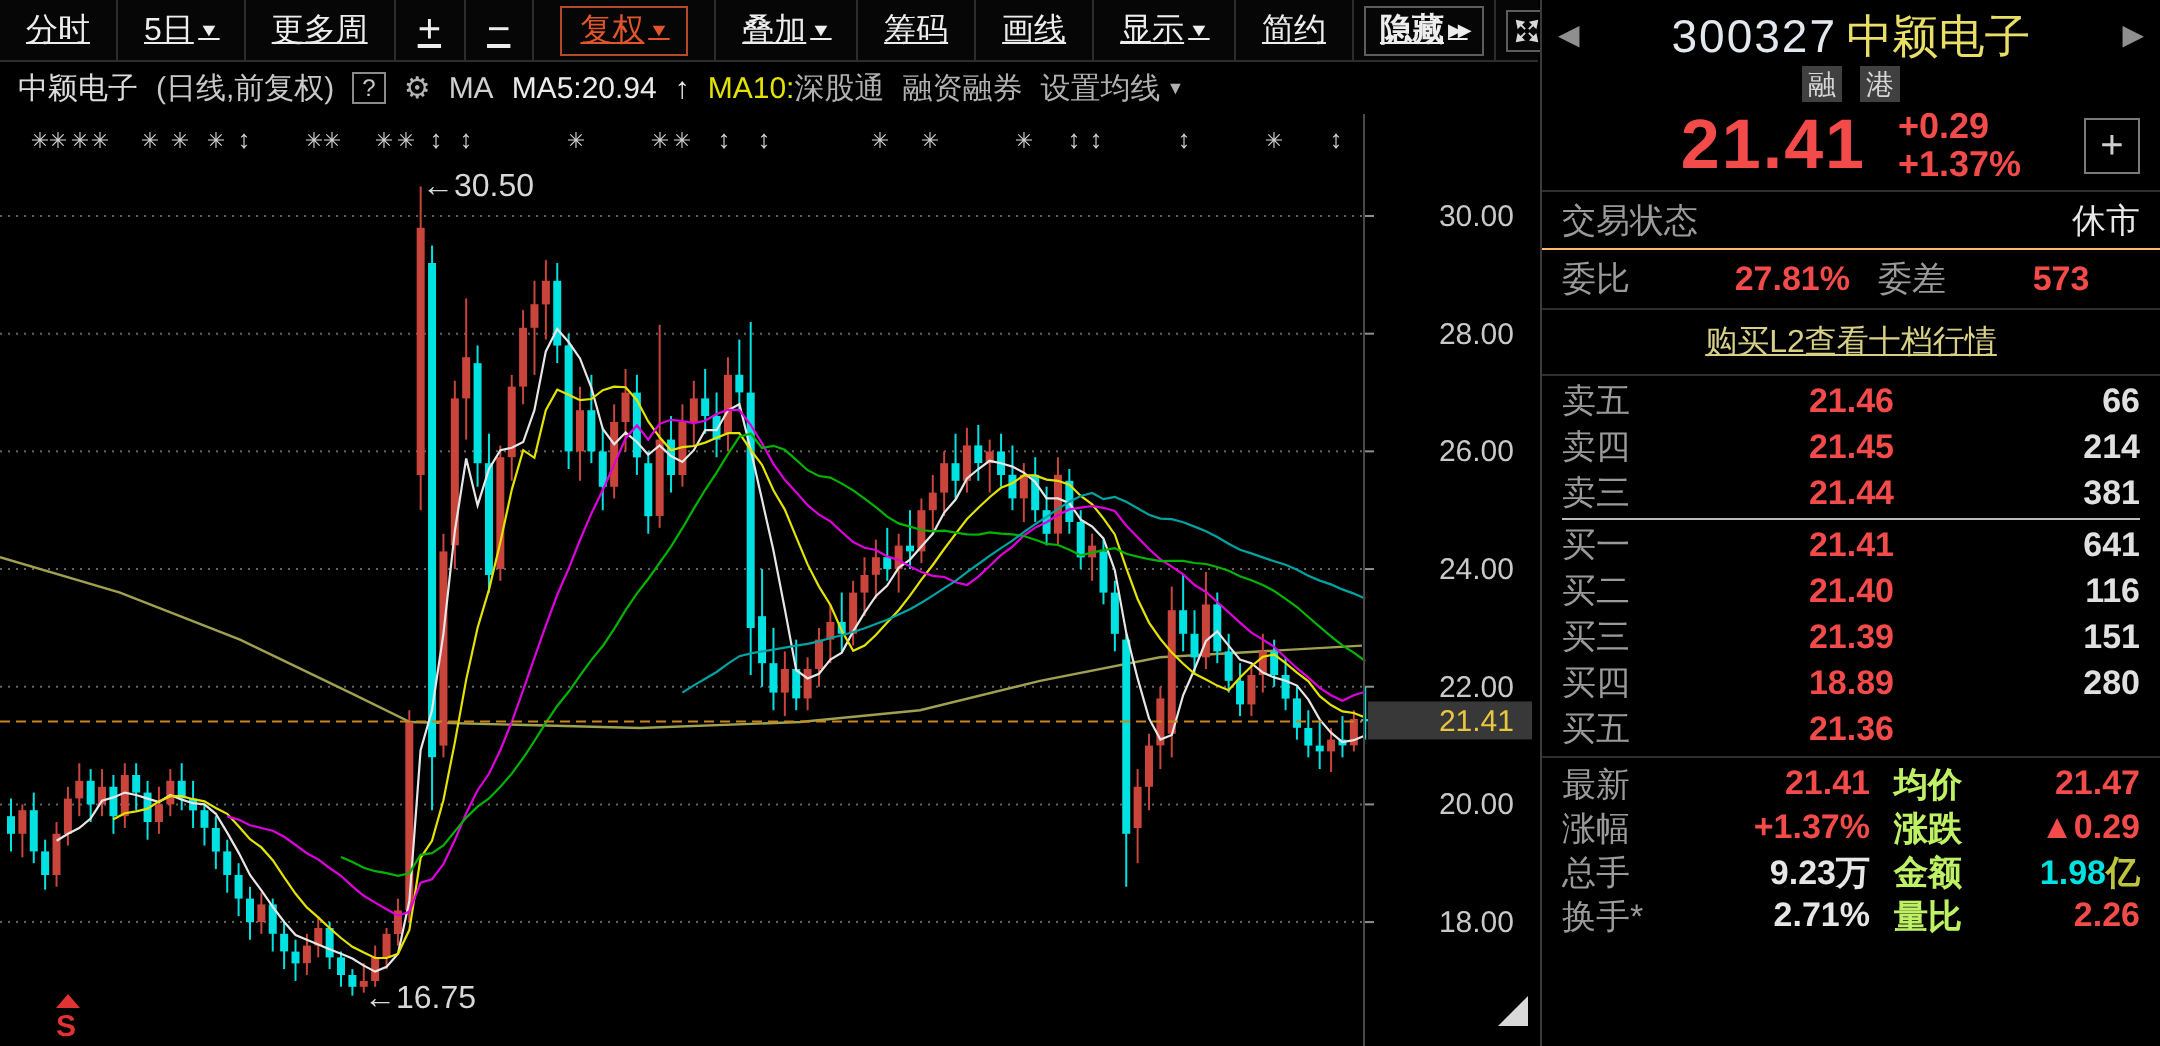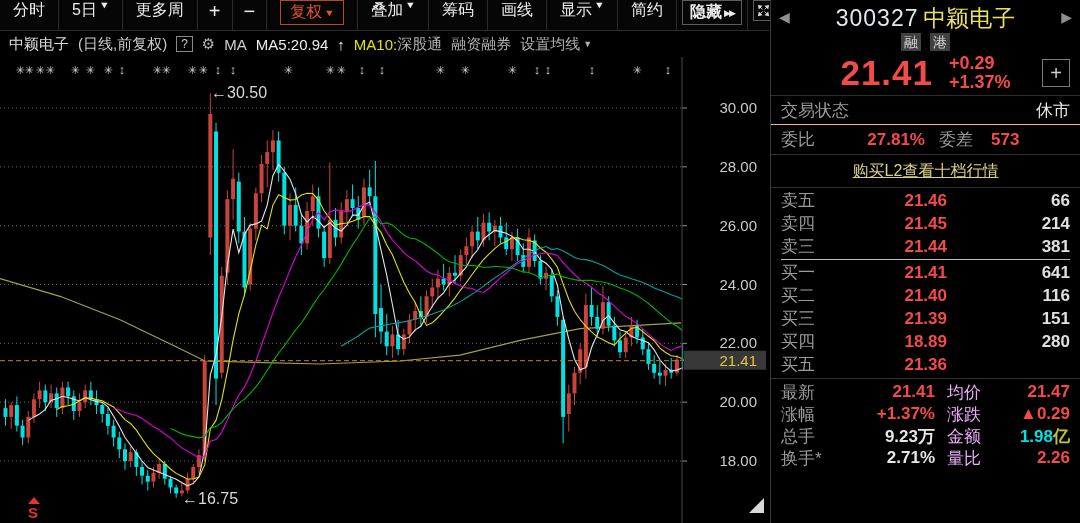--- a/index.html
+++ b/index.html
@@ -2,22 +2,22 @@
 <html><head>
 <meta charset="utf-8">
 <style>
   html,body{margin:0;padding:0;background:#000;}
   body{width:1080px;height:523px;overflow:hidden;font-family:"Liberation Sans","DejaVu Sans",sans-serif;}
   .app{position:relative;width:1080px;height:523px;background:#000;color:#ddd;}
 
   
   .toolbar{position:absolute;top:0;left:0;width:769px;height:30px;display:flex;align-items:stretch;
            background:#060606;border-bottom:1px solid #2c2c2c;}
-  .tb-item{display:flex;align-items:flex-start;justify-content:center;gap:3px;padding:0 13px;
-           border-right:1px solid #2c2c2c;font-size:16px;color:#ededed;white-space:nowrap;cursor:pointer;}
+  .tb-item{display:flex;align-items:center;justify-content:center;gap:3px;padding:0 13px;
+           border-right:1px solid #2c2c2c;font-size:16px;color:#ededed;white-space:nowrap;cursor:pointer;text-decoration:underline;}
   .tb-item.sym{font-size:20px;padding:0 11px;}
   .tb-item.active{color:#e2552b;}
   .tb-item.active .inner{border:1px solid #b44a26;padding:1px 9px;display:flex;align-items:center;gap:3px;}
   .tb-item .caret{font-size:9px;transform:scaleX(1.2);}
   .tb-item.boxedwrap{padding:0 5px;}
   .tb-box{border:1px solid #5d5d5d;padding:1px 7px;display:flex;align-items:center;gap:2px;font-weight:bold;}
   .tb-arrows{font-size:9px;letter-spacing:-2px;}
   .tb-expand{border:1px solid #5d5d5d;padding:2px;display:flex;align-items:center;justify-content:center;}
 
   
@@ -54,35 +54,35 @@
   .add-btn{position:absolute;right:10px;top:8px;width:26px;height:26px;border:1px solid #7a7a7a;
            color:#cfcfcf;font-size:20px;display:flex;align-items:center;justify-content:center;cursor:pointer;}
   .prow{display:flex;justify-content:space-between;align-items:center;height:28px;padding:0 10px;
         border-top:1px solid #2e2e2e;}
   .plabel{color:#9a9a9a;}
   .pvalue{color:#e8e8e8;}
   .ratio{display:flex;align-items:center;height:29px;padding:0 10px;border-top:1px solid #fdba74;}
   .ratio .plabel{width:52px;}
   .ratio .rv{font-weight:bold;color:#f34a4a;}
   .ratio .v1{width:92px;text-align:right;margin-right:14px;}
-  .ratio .v2{flex:1;text-align:left;}
+  .ratio .v2{flex:1;text-align:center;}
   .l2row{display:flex;justify-content:center;align-items:center;height:32px;border-top:1px solid #2e2e2e;
          border-bottom:1px solid #2e2e2e;}
   .l2link{color:#d8d085;text-decoration:underline;cursor:pointer;font-size:16px;}
   .obook{padding:1px 0;}
   .orow{display:flex;align-items:center;height:23px;padding:0 10px;cursor:pointer;}
   .orow .ol{color:#9a9a9a;width:58px;}
   .orow .op{width:108px;text-align:right;color:#f34a4a;font-weight:bold;}
   .orow .ov{flex:1;text-align:right;color:#e0e0e0;font-weight:bold;}
   .obsep{border-top:1px solid #bdbdbd;margin:1px 10px;}
   .stats{border-top:1px solid #2e2e2e;margin-top:1px;padding-top:2px;}
   .srow{display:flex;align-items:center;height:22px;padding:0 10px;}
   .srow .sl{color:#9a9a9a;width:62px;}
   .srow .sv{width:92px;text-align:right;font-weight:bold;}
-  .srow .sl2{color:#f0abfc;width:56px;margin-left:12px;}
+  .srow .sl2{color:#bef264;width:56px;margin-left:12px;font-weight:bold;}
   .srow .sv2{flex:1;text-align:right;font-weight:bold;}
   .v-red{color:#f34a4a;} .v-white{color:#e6e6e6;} .v-cyan{color:#00e2e2;}
   .unit-w{color:#e6e6e6;} .unit-y{color:#bfc43e;}
 </style>
 </head>
 <body>
 
 <div class="app">
 
   <div class="toolbar">

